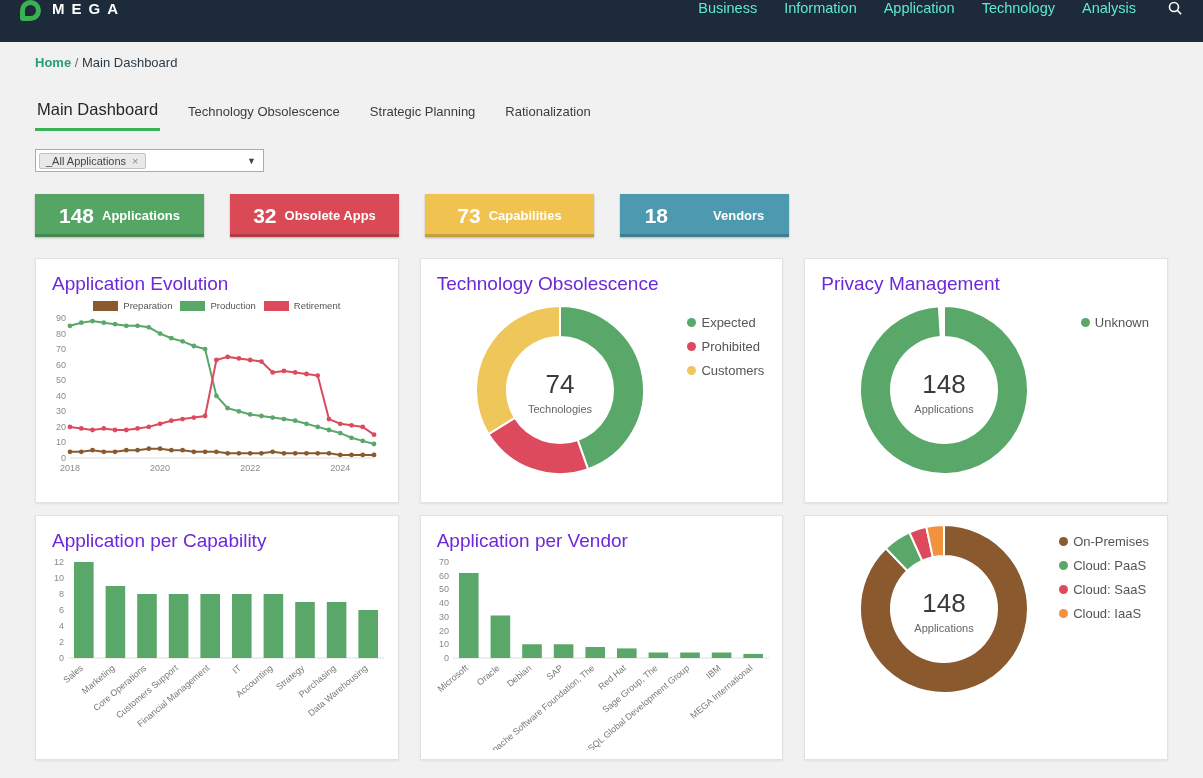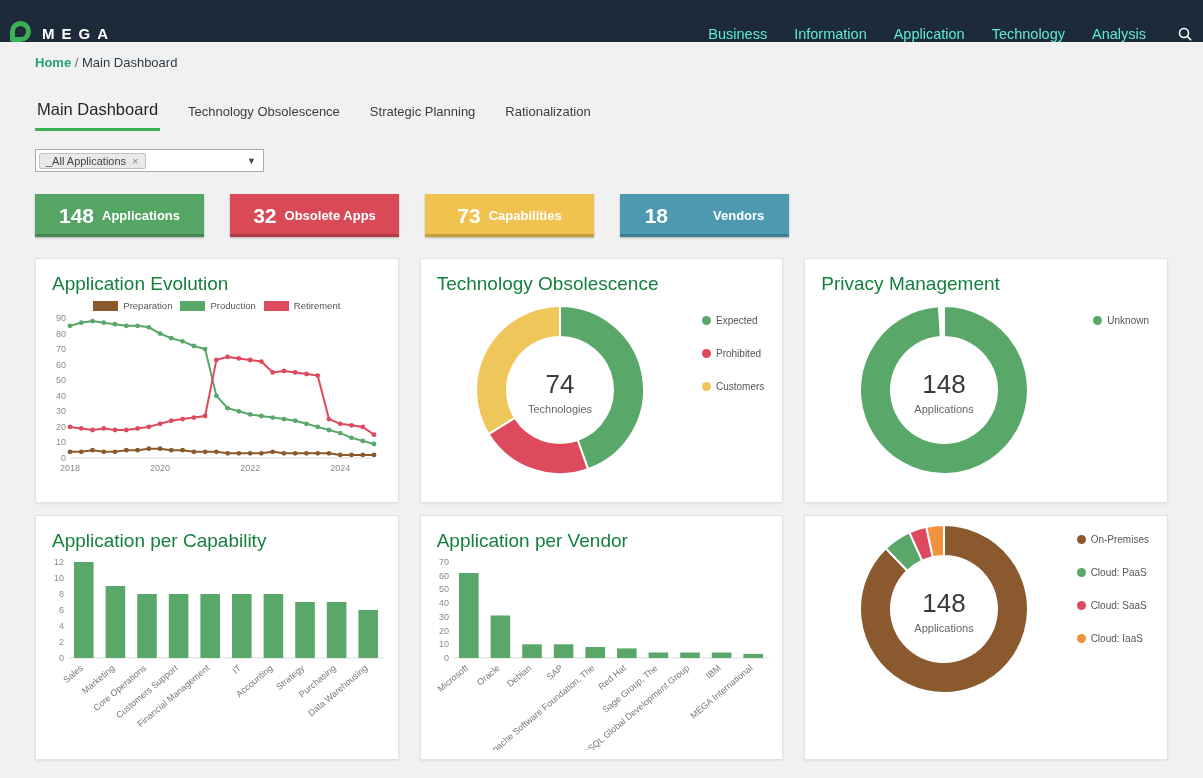--- a/index.html
+++ b/index.html
@@ -1,19 +1,19 @@
 <!DOCTYPE html>
 <html><head>
 <meta charset="utf-8">
 <style>
 *{box-sizing:border-box;margin:0;padding:0}
 html,body{width:1203px;height:778px}
 body{font-family:"Liberation Sans",sans-serif;background:#f0f1f0;overflow:hidden}
 a{text-decoration:none;color:inherit}
-.navbar{height:42px;background:#1c2a39;display:flex;align-items:flex-end;padding:0 10px}
+.navbar{height:42px;background:#1c2a39;display:flex;align-items:flex-start;padding:0 20px}
 .logo{width:21px;height:21px;border:5px solid #3cb054;border-radius:50% 50% 50% 3px;margin-right:11px}
 .brand-text{color:#fff;font-size:15px;font-weight:bold;letter-spacing:7px}
 .nav{margin-left:auto;display:flex;align-items:center;gap:27px}
 .nav-item{color:#5eead4;font-size:14.5px;cursor:pointer}
 .search-btn{cursor:pointer;display:flex;align-items:center;margin-left:4px}
 .breadcrumb{margin:13px 0 0 35px;font-size:13px;color:#6b6b6b}
 .bc-home{color:#2a9d74;font-weight:bold;cursor:pointer}
 .bc-current{color:#2e3b47}
 .tabs{margin:30px 0 0 35px;display:flex;align-items:flex-end;gap:26px}
 .tab{font-size:13px;color:#3c3c3c;padding:0 2px 12px;cursor:pointer}
@@ -21,26 +21,26 @@
 .filter{margin:18px 0 0 35px;width:229px;height:23px;background:#fff;border:1px solid #ababab;display:flex;align-items:center;padding:0 7px 0 3px;cursor:pointer}
 .chip{background:#e9e9e9;border:1px solid #c3c3c3;border-radius:2px;font-size:11px;color:#444;padding:1px 6px;display:flex;align-items:flex-end;gap:6px}
 .chip-x{color:#8a8a8a;cursor:pointer;font-size:11px;line-height:1}
 .caret{margin-left:auto;font-size:9px;color:#444}
 .kpi-row{margin:22px 0 0 35px;display:flex;gap:26px}
 .kpi{width:169px;height:43px;color:#fff;display:flex;align-items:center;justify-content:center;gap:8px;cursor:pointer;box-shadow:inset 0 -3px 0 rgba(0,0,0,.18),0 1px 2px rgba(0,0,0,.25)}
 .kpi-value{font-size:21px;font-weight:bold}
 .kpi-label{font-size:13px;font-weight:bold}
 .grid{margin:21px 35px 0;display:grid;grid-template-columns:repeat(3,1fr);gap:12px 21px}
 .panel{background:#fff;border:1px solid #e2e2e2;box-shadow:0 1px 2px rgba(0,0,0,.07);height:245px;overflow:hidden}
-.panel-title{font-size:19px;font-weight:400;color:#15803d;padding:14px 16px 2px}
+.panel-title{font-size:19px;font-weight:400;color:#6d28d9;padding:14px 16px 2px}
 .chart-line{padding:0 8px}
 .chart-bar{padding:0 8px}
 .chart-donut{display:flex;justify-content:space-between;padding:0 18px 0 46px}
 .legend-row{display:flex;justify-content:center;align-items:center;gap:8px;margin:3px 0 1px;font-size:9.5px;color:#555}
-.legend-col{display:flex;flex-direction:column;gap:22px;margin-top:18px;font-size:10px;color:#555}
+.legend-col{display:flex;flex-direction:column;gap:9px;margin-top:18px;font-size:13px;color:#555}
 .legend-item{display:flex;align-items:center;gap:5px;cursor:pointer}
 .sw-square{width:25px;height:10px;display:inline-block}
 .sw-dot{width:9px;height:9px;border-radius:50%;display:inline-block}
 svg text{font-family:"Liberation Sans",sans-serif}
 </style>
 </head>
 <body>
 
 <header class="navbar">
   <div class="logo"></div>

